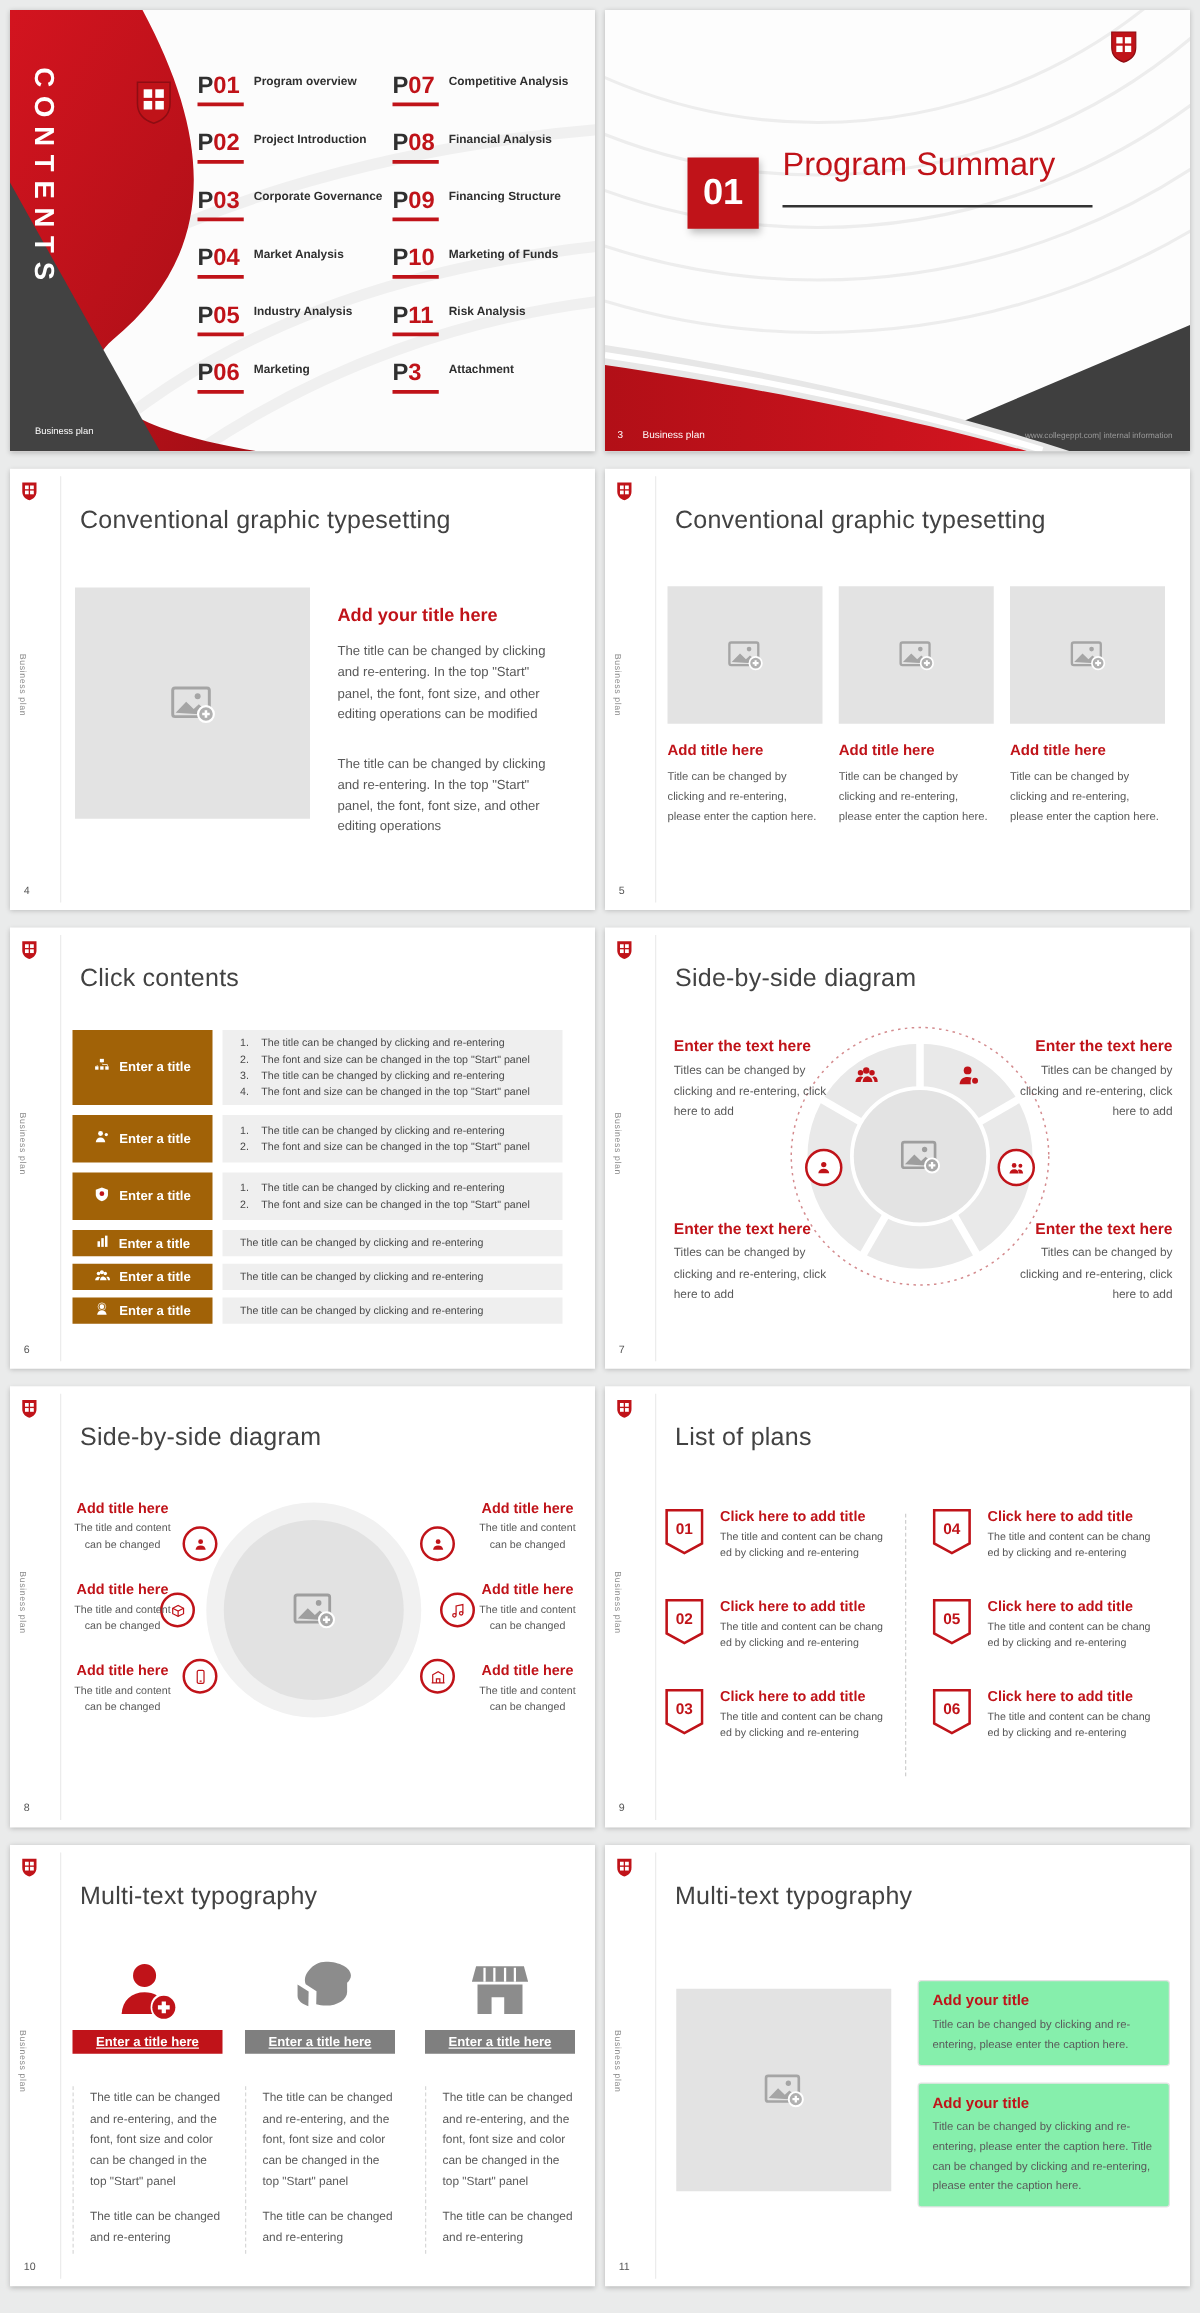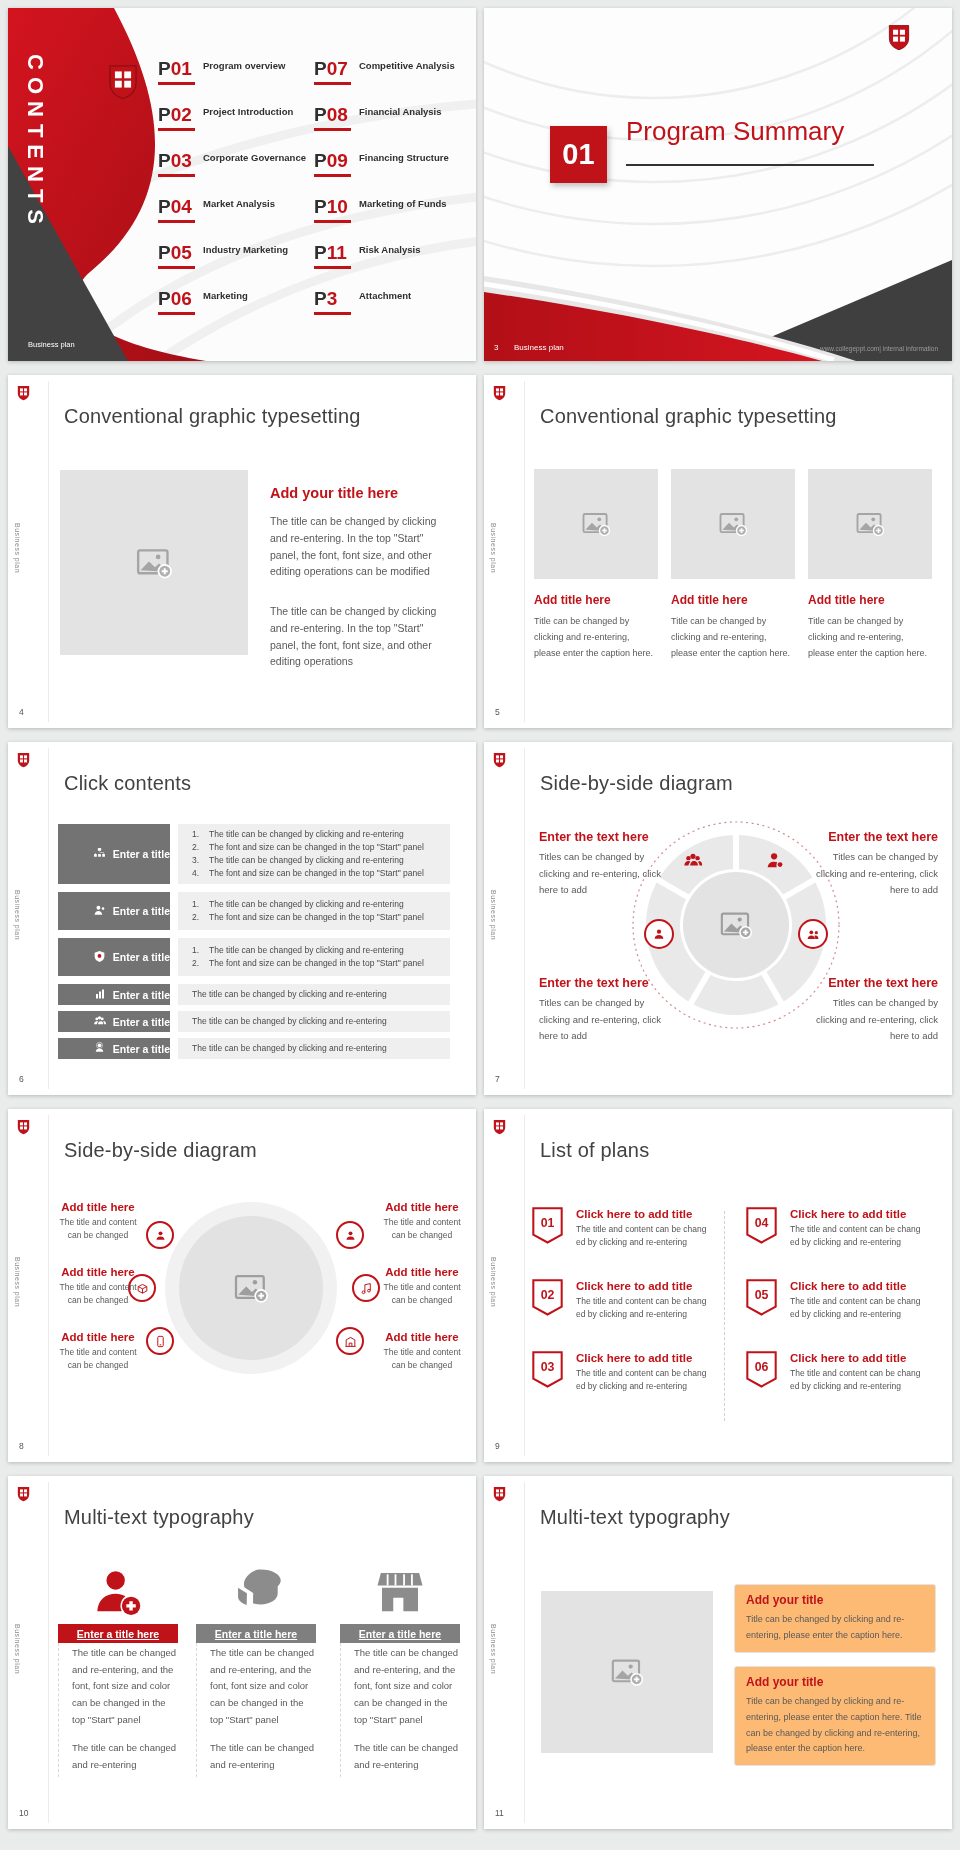--- a/index.html
+++ b/index.html
@@ -33,21 +33,21 @@
   .s2-page{position:absolute;left:10px;bottom:9px;color:#fff;font-size:8px;}
   .s2-footer{position:absolute;left:30px;bottom:9px;color:#fff;font-size:8px;}
   .s2-url{position:absolute;right:14px;bottom:9px;color:#9a9a9a;font-size:6.5px;}
   
   .s3-head{position:absolute;left:262px;top:110px;font-size:14.5px;}
   .s3-p{position:absolute;left:262px;width:180px;font-size:10.5px;line-height:1.6;}
   
   .card-h{position:absolute;font-size:12px;}
   .card-c{position:absolute;width:124px;font-size:9px;line-height:1.8;}
   
-  .lc-label{position:absolute;left:50px;width:112px;background:#737373;color:#fff;display:flex;align-items:center;justify-content:flex-end;gap:7px;font-size:10.5px;font-weight:bold;}
+  .lc-label{position:absolute;left:50px;width:112px;background:#a16207;color:#fff;display:flex;align-items:center;justify-content:center;gap:7px;font-size:10.5px;font-weight:bold;}
   .lc-rows{position:absolute;left:170px;width:272px;background:#efefef;display:flex;flex-direction:column;justify-content:center;padding-left:14px;box-sizing:border-box;}
   .lc-row{font-size:8.5px;color:#4a4a4a;line-height:1.55;display:flex;}
   .lc-n{width:17px;flex:none;}
   
   .tb{position:absolute;width:124px;}
   .tb .h{font-size:12.5px;margin-bottom:5px;}
   .tb .b{font-size:9.5px;line-height:1.75;}
   .tr{text-align:right;}
   .wheel{position:absolute;left:142px;top:73px;width:220px;height:220px;}
   .wheel .ov{position:absolute;}
@@ -63,24 +63,24 @@
   .plan-badge{position:absolute;}
   .plan-h{position:absolute;font-size:11.5px;}
   .plan-b{position:absolute;font-size:8.5px;line-height:1.5;color:#555;}
   .plan-div{position:absolute;left:240px;top:102px;height:210px;border-left:1px dashed #cfcfcf;}
   
   .mcol{position:absolute;top:84px;width:120px;}
   .mcol .ic{height:64px;display:flex;align-items:flex-end;justify-content:center;padding-bottom:6px;box-sizing:border-box;}
   .mcol .bar{height:19px;display:flex;align-items:center;justify-content:center;color:#fff;font-size:10.5px;font-weight:bold;text-decoration:underline;}
   .bar-red{background:#c01319;}
   .bar-gray{background:#7f7f7f;}
-  .mcol .txt{margin-top:0;border-left:1px dashed #d8d8d8;padding:2px 0 4px 13px;font-size:9.5px;line-height:1.75;color:#595959;}
+  .mcol .txt{margin-top:26px;border-left:1px dashed #d8d8d8;padding:2px 0 4px 13px;font-size:9.5px;line-height:1.75;color:#595959;}
   .mcol .p1{margin:0 0 12px 0;}
   
-  .note{position:absolute;left:250px;width:202px;border:1px solid #e3e3e3;border-radius:3px;background:#fdba74;padding:8px 11px;box-sizing:border-box;}
+  .note{position:absolute;left:250px;width:202px;border:1px solid #e3e3e3;border-radius:3px;background:#86efac;padding:8px 11px;box-sizing:border-box;}
   .note .h{font-size:12px;margin-bottom:5px;}
   .note .c{font-size:9px;line-height:1.75;}
 </style>
 </head>
 <body>
 
 <div class="canvas">
 
   <section class="slide" style="left:8px;top:8px">
     <svg width="468" height="353" viewBox="0 0 468 353" style="position:absolute;inset:0">
@@ -122,21 +122,21 @@
         <div class="pitem">
             <span class="pnumline"><span><span class="pp">P</span><span class="pn">03</span></span><div class="l"></div></span>
             <span class="plabel">Corporate Governance</span>
           </div>
         <div class="pitem">
             <span class="pnumline"><span><span class="pp">P</span><span class="pn">04</span></span><div class="l"></div></span>
             <span class="plabel">Market Analysis</span>
           </div>
         <div class="pitem">
             <span class="pnumline"><span><span class="pp">P</span><span class="pn">05</span></span><div class="l"></div></span>
-            <span class="plabel">Industry Marketing</span>
+            <span class="plabel">Industry Analysis</span>
           </div>
         <div class="pitem">
             <span class="pnumline"><span><span class="pp">P</span><span class="pn">06</span></span><div class="l"></div></span>
             <span class="plabel">Marketing</span>
           </div>
       </div>
       <div class="pcol">
         <div class="pitem">
             <span class="pnumline"><span><span class="pp">P</span><span class="pn">07</span></span><div class="l"></div></span>
             <span class="plabel">Competitive Analysis</span>

